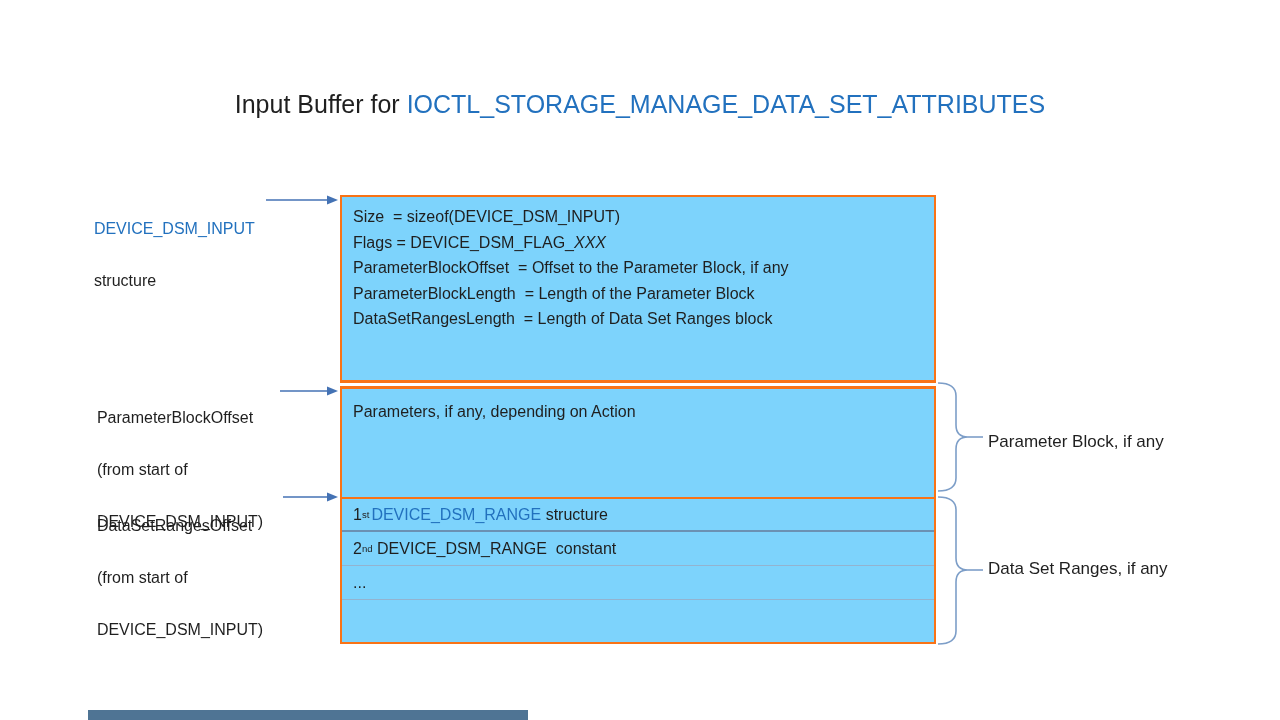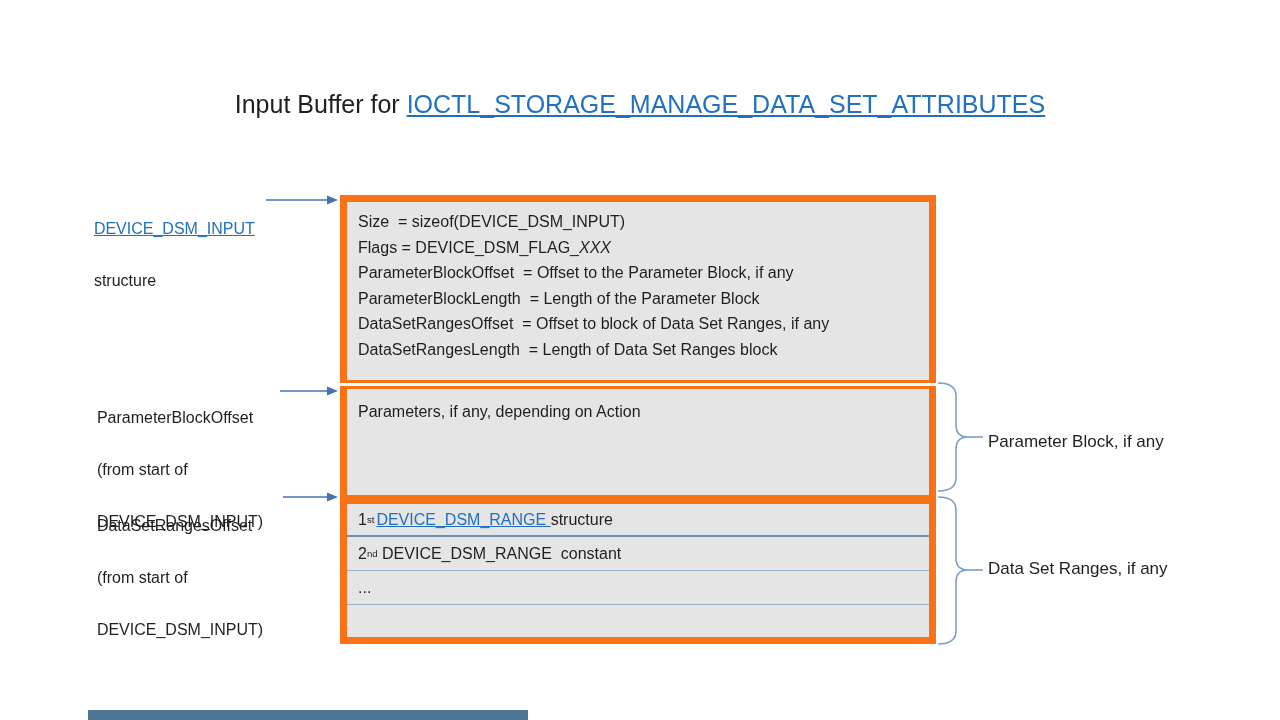--- a/index.html
+++ b/index.html
@@ -4,25 +4,25 @@
 <style>
   * { margin: 0; padding: 0; box-sizing: border-box; }
   html, body { width: 1280px; height: 720px; background: #ffffff; overflow: hidden; }
   body { position: relative; font-family: "Liberation Sans", sans-serif; color: #1f1f1f; }
 
   .abs { position: absolute; }
 
   
   .title { top: 90px; left: 0; width: 1280px; text-align: center; font-size: 25px; white-space: pre-wrap; }
   .title a, .lbl-link, .range-link {
-    color: #2271be; text-decoration: underline; cursor: pointer; white-space: pre-wrap;
+    color: #2271be; cursor: pointer; white-space: pre-wrap;
   }
 
   
-  .box { left: 340px; width: 596px; background: #e5e5e5; border: 7px solid #f97316; }
+  .box { left: 340px; width: 596px; background: #7dd3fc; border: 2px solid #f97316; }
   .header-box { top: 195px; height: 188px; padding: 7px 11px; border-bottom-width: 3px; }
   .hline { font-size: 16px; line-height: 25.6px; white-space: pre-wrap; }
   .hline i { font-style: italic; }
 
   .params-box { top: 386px; height: 116px; padding: 13px 11px; border-top-width: 3px; }
   .params-box .hline { line-height: 20px; }
 
   .ranges-box { top: 497px; height: 147px; display: flex; flex-direction: column; }
   .rrow { display: flex; align-items: center; padding: 0 11px; font-size: 16px; white-space: pre-wrap; }
   .rrow-1 { height: 33px; border-bottom: 2px solid #6b91b3; }
@@ -80,21 +80,20 @@
 <svg class="abs" style="top:491px;left:283px" width="55" height="12">
   <line x1="0" y1="6" x2="45" y2="6" stroke="#4472b4" stroke-width="1.6"></line>
   <polygon points="44,1.5 55,6 44,10.5" fill="#4472b4"></polygon>
 </svg>
 
 <div class="abs box header-box">
   <div class="hline">Size  = sizeof(DEVICE_DSM_INPUT)</div>
   <div class="hline"><span>Flags = DEVICE_DSM_FLAG_</span><i>XXX</i></div>
   <div class="hline">ParameterBlockOffset  = Offset to the Parameter Block, if any</div>
   <div class="hline">ParameterBlockLength  = Length of the Parameter Block</div>
-  <div class="hline">DataSetRangesOffset  = Offset to block of Data Set Ranges, if any</div>
   <div class="hline">DataSetRangesLength  = Length of Data Set Ranges block</div>
 </div>
 
 <div class="abs box params-box">
   <div class="hline">Parameters, if any, depending on Action</div>
 </div>
 
 <div class="abs box ranges-box">
   <div class="rrow rrow-1"><span>1</span><sup>st</sup><a class="range-link">DEVICE_DSM_RANGE </a><span>structure</span></div>
   <div class="rrow rrow-2"><span>2</span><sup>nd</sup><span> DEVICE_DSM_RANGE  constant</span></div>

